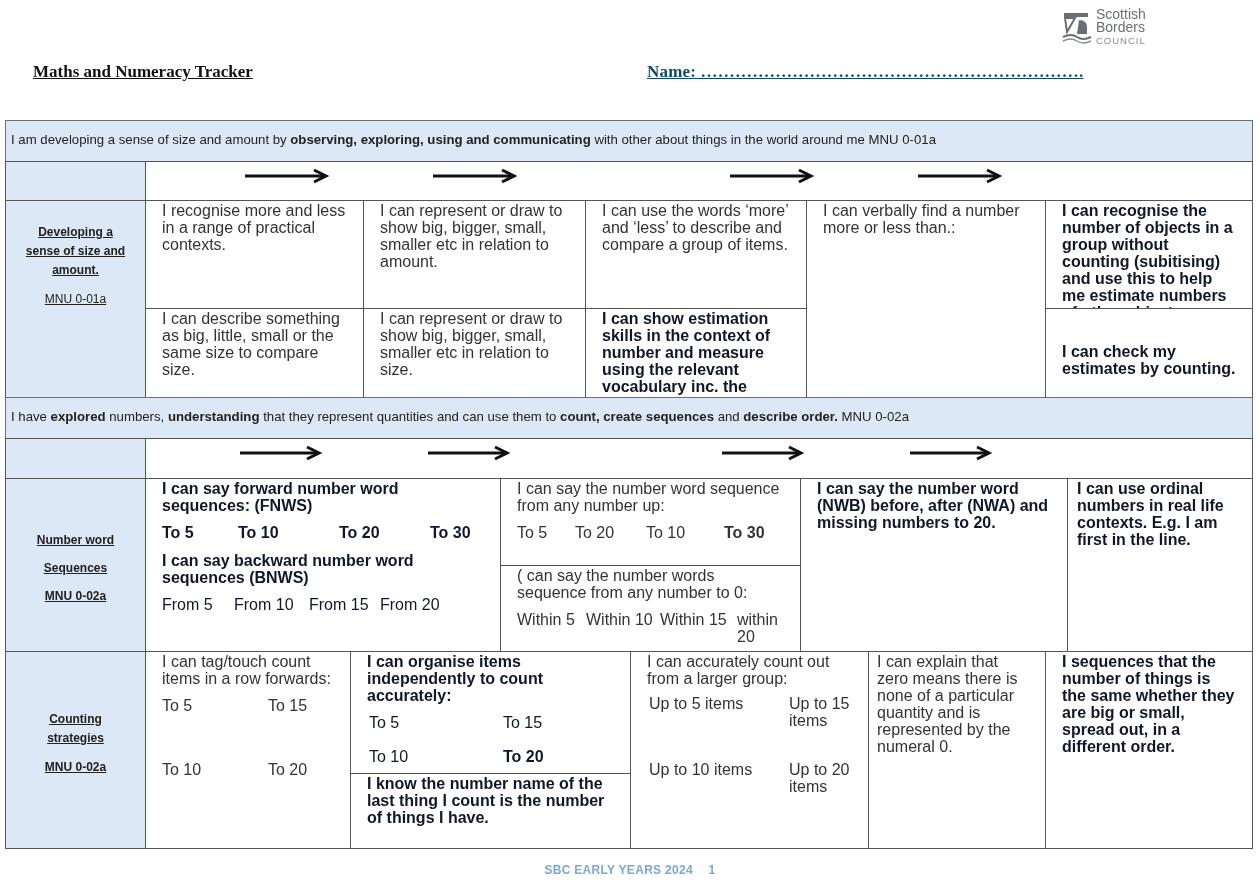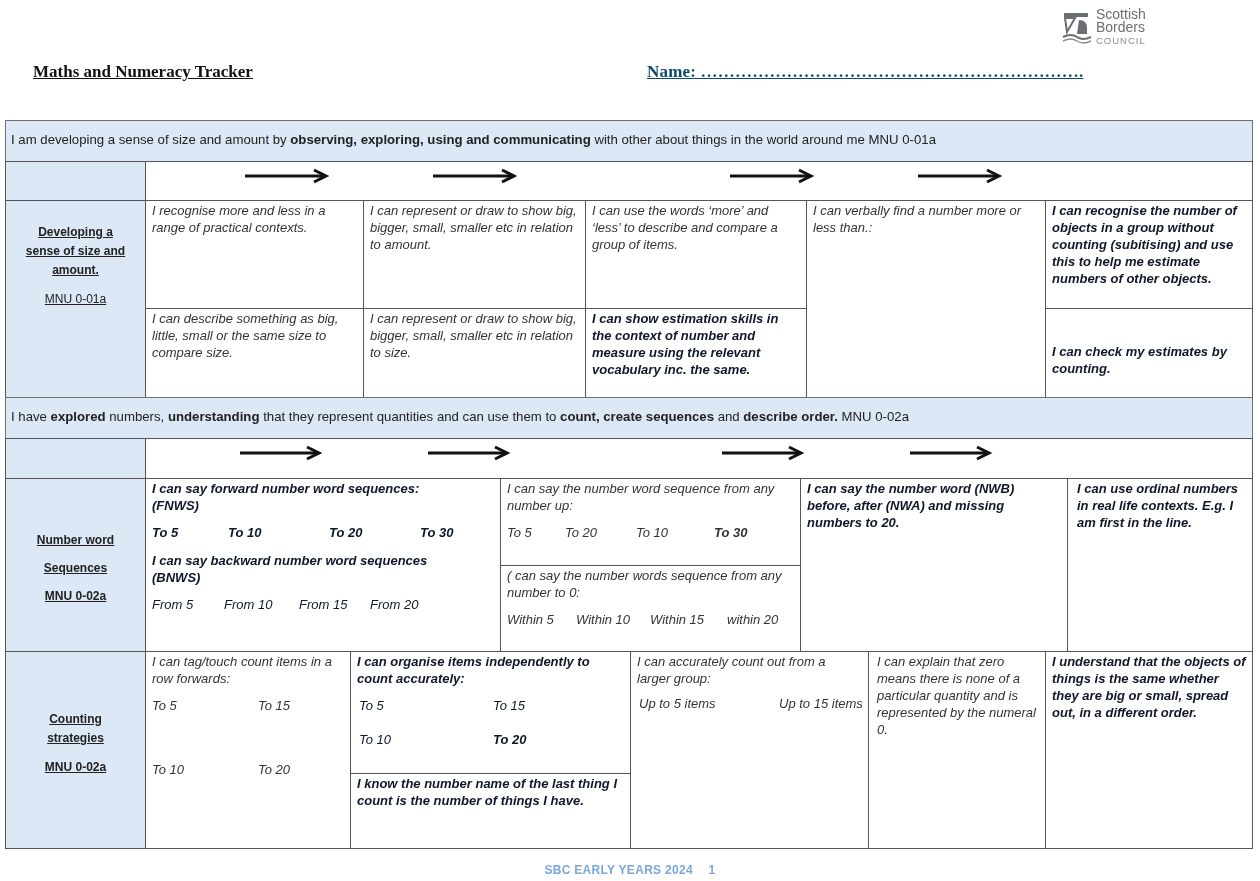--- a/index.html
+++ b/index.html
@@ -6,21 +6,21 @@
   body { width:1260px; height:881px; position:relative; overflow:hidden; font-family:"Liberation Sans", sans-serif; color:#222; }
   .abs { position:absolute; box-sizing:border-box; }
   .serif { font-family:"Liberation Serif", serif; }
   .title { left:33px; top:62px; font-size:17px; font-weight:bold; text-decoration:underline; color:#111; }
   .name { left:647px; top:62px; font-size:17px; font-weight:bold; text-decoration:underline; color:#0c4a6e; letter-spacing:0.2px; }
   .logo { left:1061px; top:8px; width:135px; height:40px; }
   .logo .txt { position:absolute; left:35px; top:0; font-size:14px; line-height:13px; color:#6b6e73; }
   .logo .txt .c { font-size:9.5px; letter-spacing:1px; color:#8a8d91; }
   .band { background:#dce8f5; border:1px solid #6f6f6f; font-size:13.2px; padding:11px 5px; white-space:nowrap; }
   .band b { font-weight:bold; }
-  .cell { border:1px solid #555; background:#fff; font-size:13px; line-height:17px; padding:1px 6px; color:#333;font-style:italic; }
+  .cell { border:1px solid #555; background:#fff; font-size:16px; line-height:17px; padding:1px 16px; color:#333; }
   .cell.b { font-weight:bold; color:#0f172a; }
   .lbl { background:#dce8f5; border:1px solid #555; text-align:center; font-size:12px; color:#222; }
   .lbl u { font-weight:bold; }
   .footer { left:0; width:1260px; top:863px; text-align:center; font-size:12px; font-weight:bold; color:#7aa7dc; letter-spacing:0.3px; }
 </style>
 </head>
 <body>
 
 <div class="abs title serif">Maths and Numeracy Tracker</div>
 <div class="abs name serif">Name: ………………………………………………………….</div>
@@ -134,23 +134,27 @@
   </div>
 </div>
 <div class="abs cell b" style="left:350px;top:773px;width:281px;height:76px;">I know the number name of the last thing I count is the number of things I have.</div>
 <div class="abs cell" style="left:630px;top:651px;width:239px;height:198px;">
   <div>I can accurately count out from a larger group:</div>
   <div style="position:relative;height:40px;margin-top:8px;">
     <span style="position:absolute;left:2px;width:120px">Up to 5 items</span>
     <span style="position:absolute;left:2px;top:17px"></span>
     <span style="position:absolute;left:142px;width:90px">Up to 15 items</span>
   </div>
+  <div style="position:relative;height:40px;margin-top:26px;">
+    <span style="position:absolute;left:2px;width:120px">Up to 10 items</span>
+    <span style="position:absolute;left:142px;width:90px">Up to 20 items</span>
+  </div>
 </div>
 <div class="abs cell" style="left:868px;top:651px;width:178px;height:198px;padding-left:8px;">I can explain that zero means there is none of a particular quantity and is represented by the numeral 0.</div>
-<div class="abs cell b" style="left:1045px;top:651px;width:208px;height:198px;">I understand that the objects of things is the same whether they are big or small, spread out, in a different order.</div>
+<div class="abs cell b" style="left:1045px;top:651px;width:208px;height:198px;">I sequences that the number of things is the same whether they are big or small, spread out, in a different order.</div>
 
 <svg class="abs" style="left:0;top:0;" width="1260" height="881">
   <g stroke="#111" stroke-width="3" fill="none">
     <line x1="245" y1="176" x2="325" y2="176"></line>
       <polyline points="314,170 326,176 314,182"></polyline>
   </g>
   <g stroke="#111" stroke-width="3" fill="none">
     <line x1="433" y1="176" x2="513" y2="176"></line>
       <polyline points="502,170 514,176 502,182"></polyline>
   </g>

